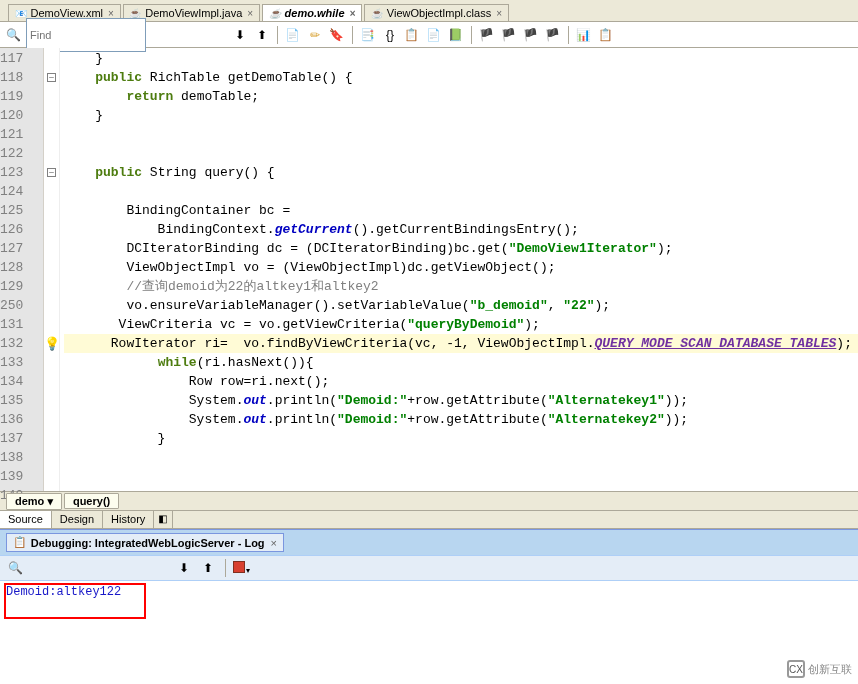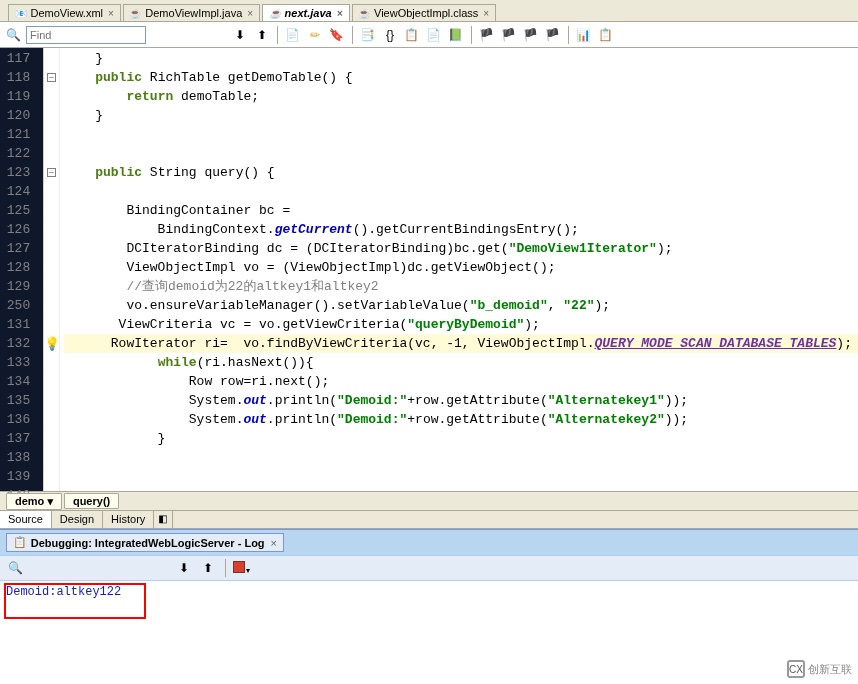--- a/index.html
+++ b/index.html
@@ -7,24 +7,24 @@
 
 .tabs-row { display: flex; background: #ece9d8; border-bottom: 1px solid #aca899; height: 22px; align-items: flex-end; padding-left: 8px; }
 .tab { display: flex; align-items: center; padding: 2px 6px; background: #ece9d8; border: 1px solid #aca899; border-bottom: none; margin-right: 2px; font-size: 11px; cursor: pointer; }
 .tab.active { background: #ffffff; font-style: italic; font-weight: bold; }
 .tab .icon { margin-right: 3px; font-size: 10px; }
 .tab .close { margin-left: 5px; color: #666; font-size: 10px; }
 
 .toolbar { display: flex; align-items: center; background: #ffffff; height: 26px; border-bottom: 1px solid #aca899; padding: 0 4px; gap: 2px; }
 .tb-btn { width: 20px; height: 20px; display: flex; align-items: center; justify-content: center; font-size: 12px; cursor: pointer; }
 .tb-sep { width: 1px; height: 18px; background: #aca899; margin: 0 3px; }
-.find-input { width: 120px; height: 18px; border: 1px solid #7f9db9; padding: 0 3px; font-size: 11px; color: #999; }
+.find-input { width: 120px; height: 34px; border: 1px solid #7f9db9; padding: 0 3px; font-size: 11px; color: #999; }
 
 .editor-area { display: flex; height: 443px; background: #ffffff; }
-.gutter { width: 44px; background: #0f172a; border-right: 1px solid #d4d0c8; text-align: center; color: #808080; font-family: "Courier New", monospace; font-size: 13px; line-height: 19px; padding-top: 1px; }
+.gutter { width: 44px; background: #e5e5e5; border-right: 1px solid #d4d0c8; text-align: left; color: #808080; font-family: "Courier New", monospace; font-size: 13px; line-height: 19px; padding-top: 1px; }
 .gutter div { padding-right: 6px; }
 .fold-col { width: 16px; background: #ffffff; border-right: 1px solid #eee; font-family: monospace; font-size: 10px; line-height: 19px; text-align: center; color: #808080; padding-top: 1px; }
 .fold-col .fold { border: 1px solid #808080; width: 9px; height: 9px; margin: 5px auto; line-height: 7px; font-size: 9px; }
 .bulb { color: #e8a317; font-size: 13px; }
 .code { flex: 1; font-family: "Courier New", monospace; font-size: 13px; line-height: 19px; padding-top: 1px; padding-left: 4px; white-space: pre; overflow: hidden; }
 .code .line { height: 19px; }
 .code .hl { background: #fffbd6; display: block; }
 .kw { color: #4d7c0f; font-weight: bold; }
 .str { color: #008000; font-weight: bold; }
 .com { color: #808080; }
@@ -61,21 +61,21 @@
       <span>DemoView.xml</span>
       <span class="close">×</span>
     </div>
   <div class="tab">
       <span class="icon">☕</span>
       <span>DemoViewImpl.java</span>
       <span class="close">×</span>
     </div>
   <div class="tab active">
       <span class="icon">☕</span>
-      <span>next.java</span>
+      <span>demo.while</span>
       <span class="close">×</span>
     </div>
   <div class="tab">
       <span class="icon">☕</span>
       <span>ViewObjectImpl.class</span>
       <span class="close">×</span>
     </div>
 </div>
 
 <div class="toolbar">

